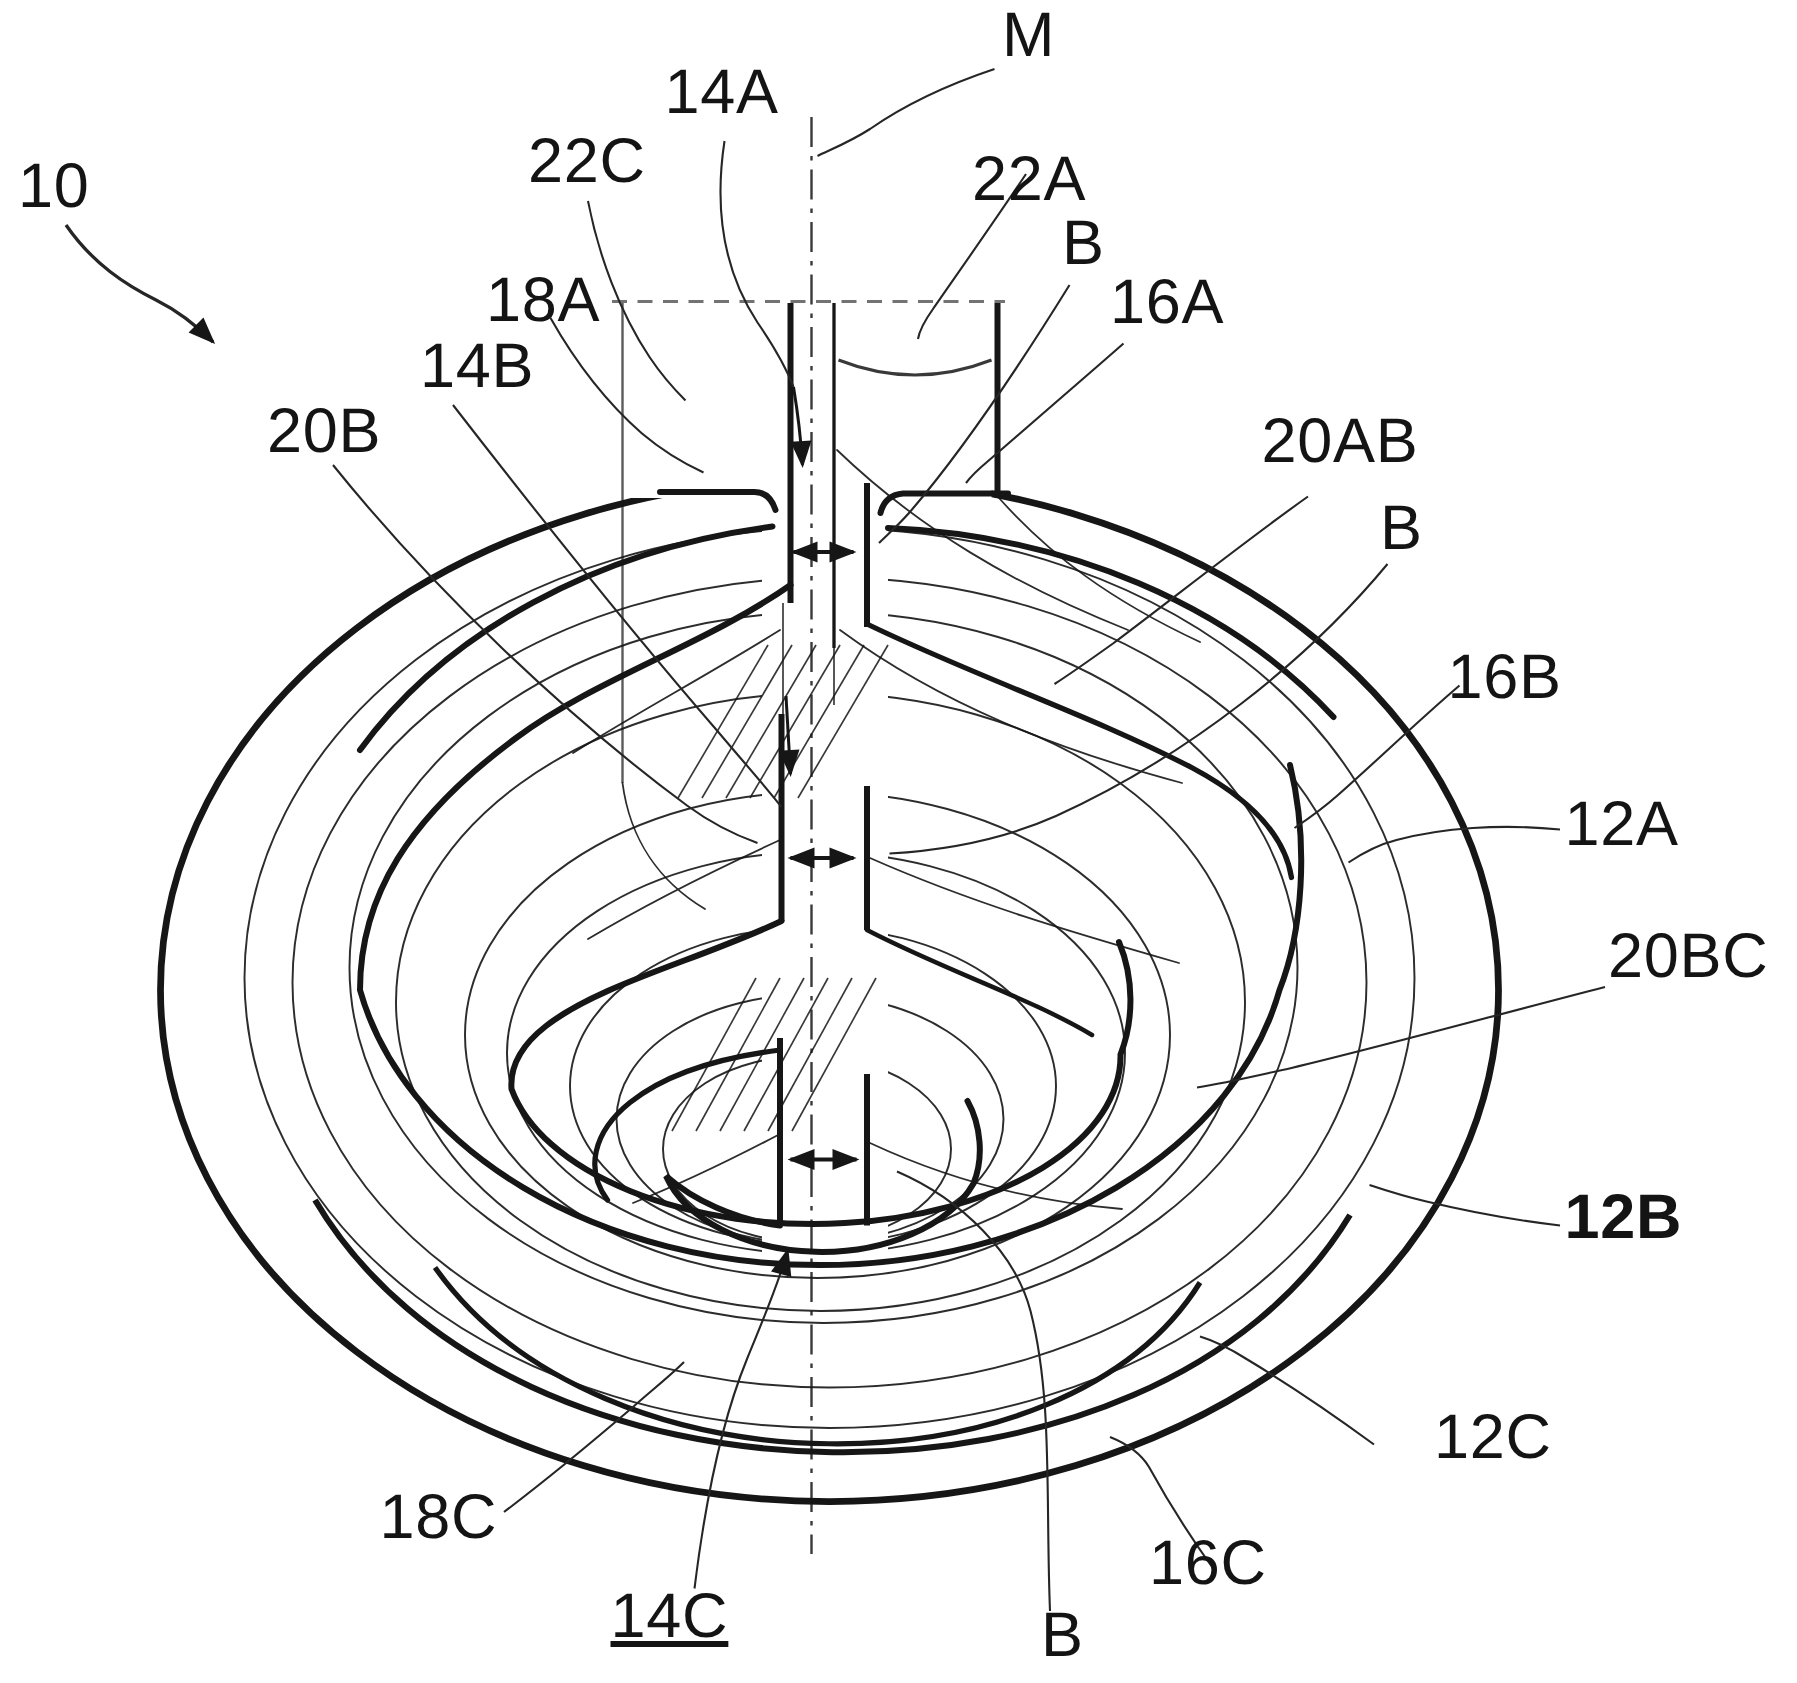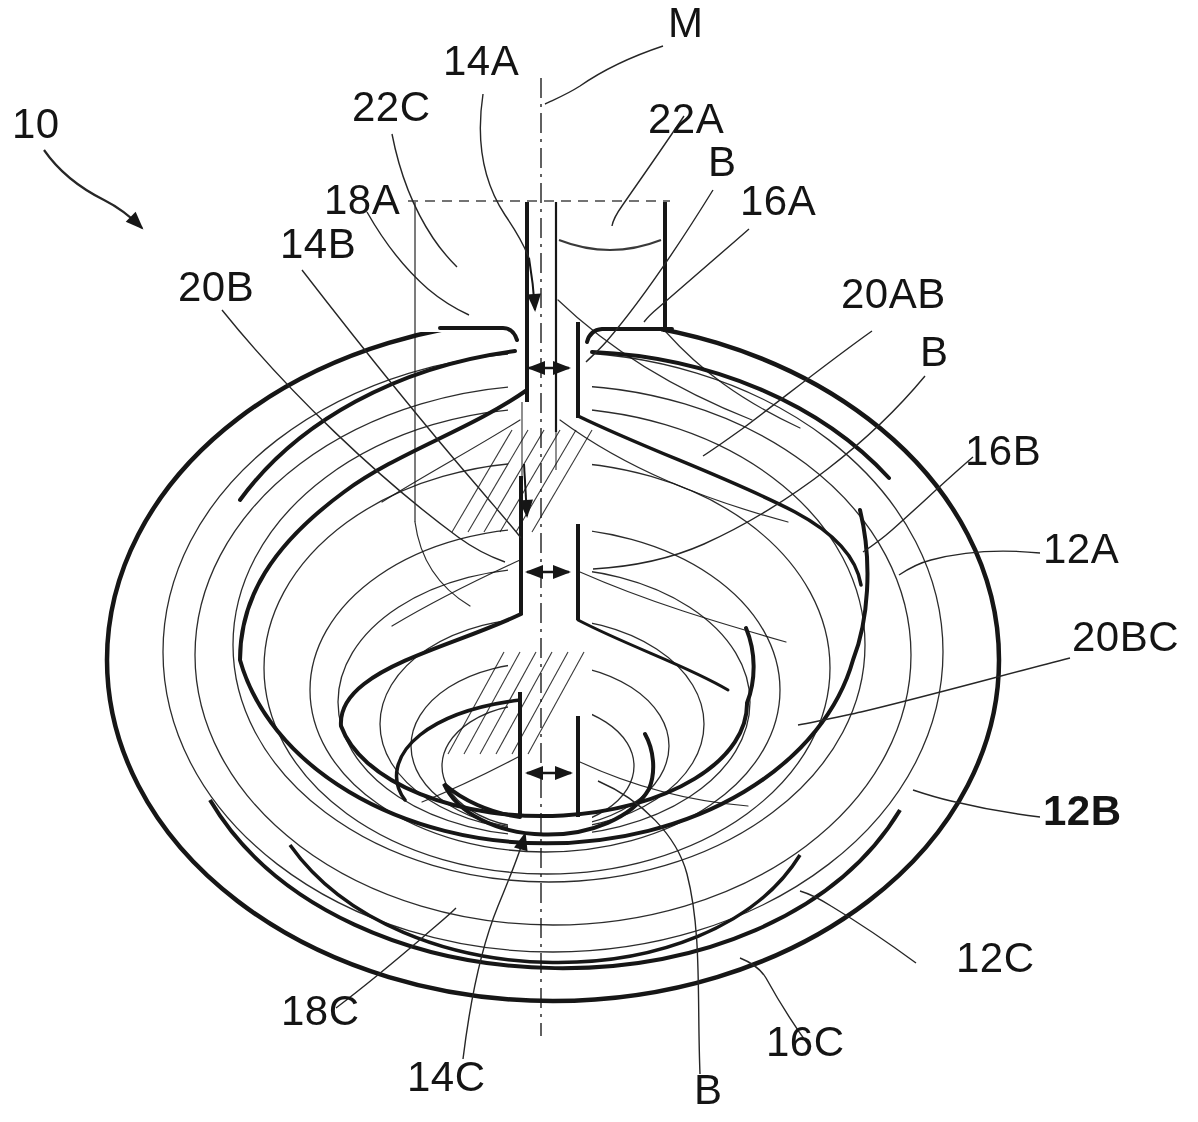--- a/index.html
+++ b/index.html
@@ -148,16 +148,16 @@
   <div class="lbl" style="left:178px;top:266px;">20B</div>
   <div class="lbl" style="left:841px;top:273px;">20AB</div>
   <div class="lbl" style="left:920px;top:331px;">B</div>
   <div class="lbl" style="left:965px;top:430px;">16B</div>
   <div class="lbl" style="left:1043px;top:516px;margin-top:12px;">12A</div>
   <div class="lbl" style="left:1072px;top:616px;">20BC</div>
   <div class="lbl" style="left:1043px;top:790px;font-weight:bold;">12B</div>
   <div class="lbl" style="left:921px;top:937px;margin-left:35px;">12C</div>
   <div class="lbl" style="left:766px;top:1021px;">16C</div>
   <div class="lbl" style="left:694px;top:1069px;">B</div>
-  <div class="lbl" style="left:253px;top:990px;margin-left:28px;">18C</div>
-  <div class="lbl" style="left:407px;top:1056px;">14C</div>
+  <div class="lbl" style="left:253px;top:990px;">18C</div>
+  <div class="lbl" style="left:407px;top:1056px;text-decoration:underline;">14C</div>
 
 </div>
 
 </body></html>

